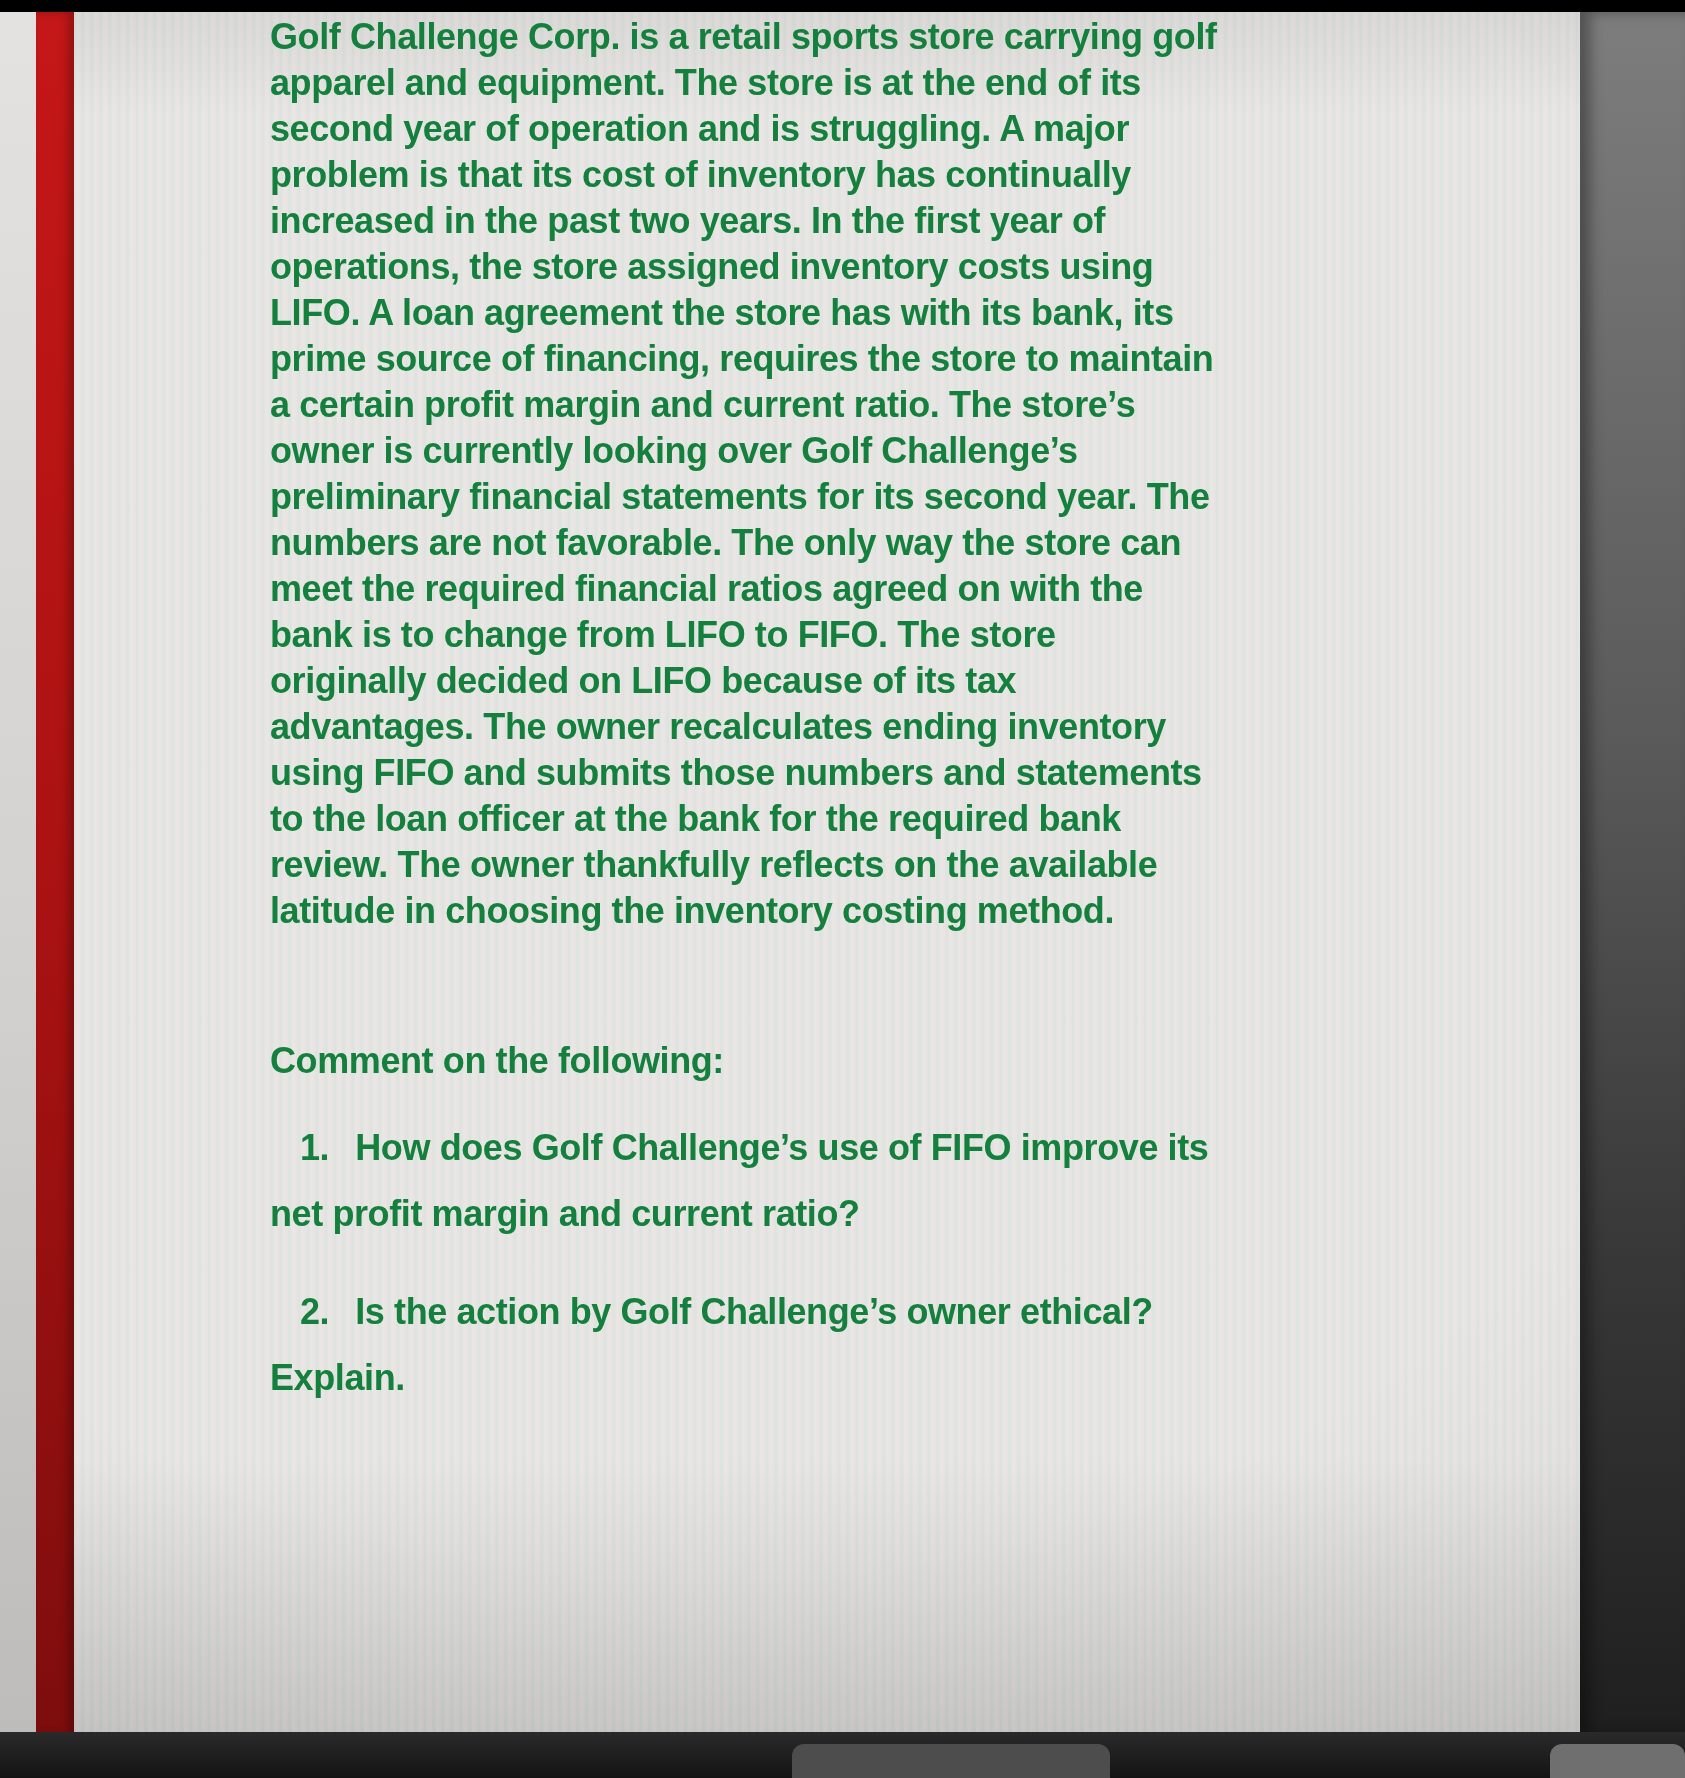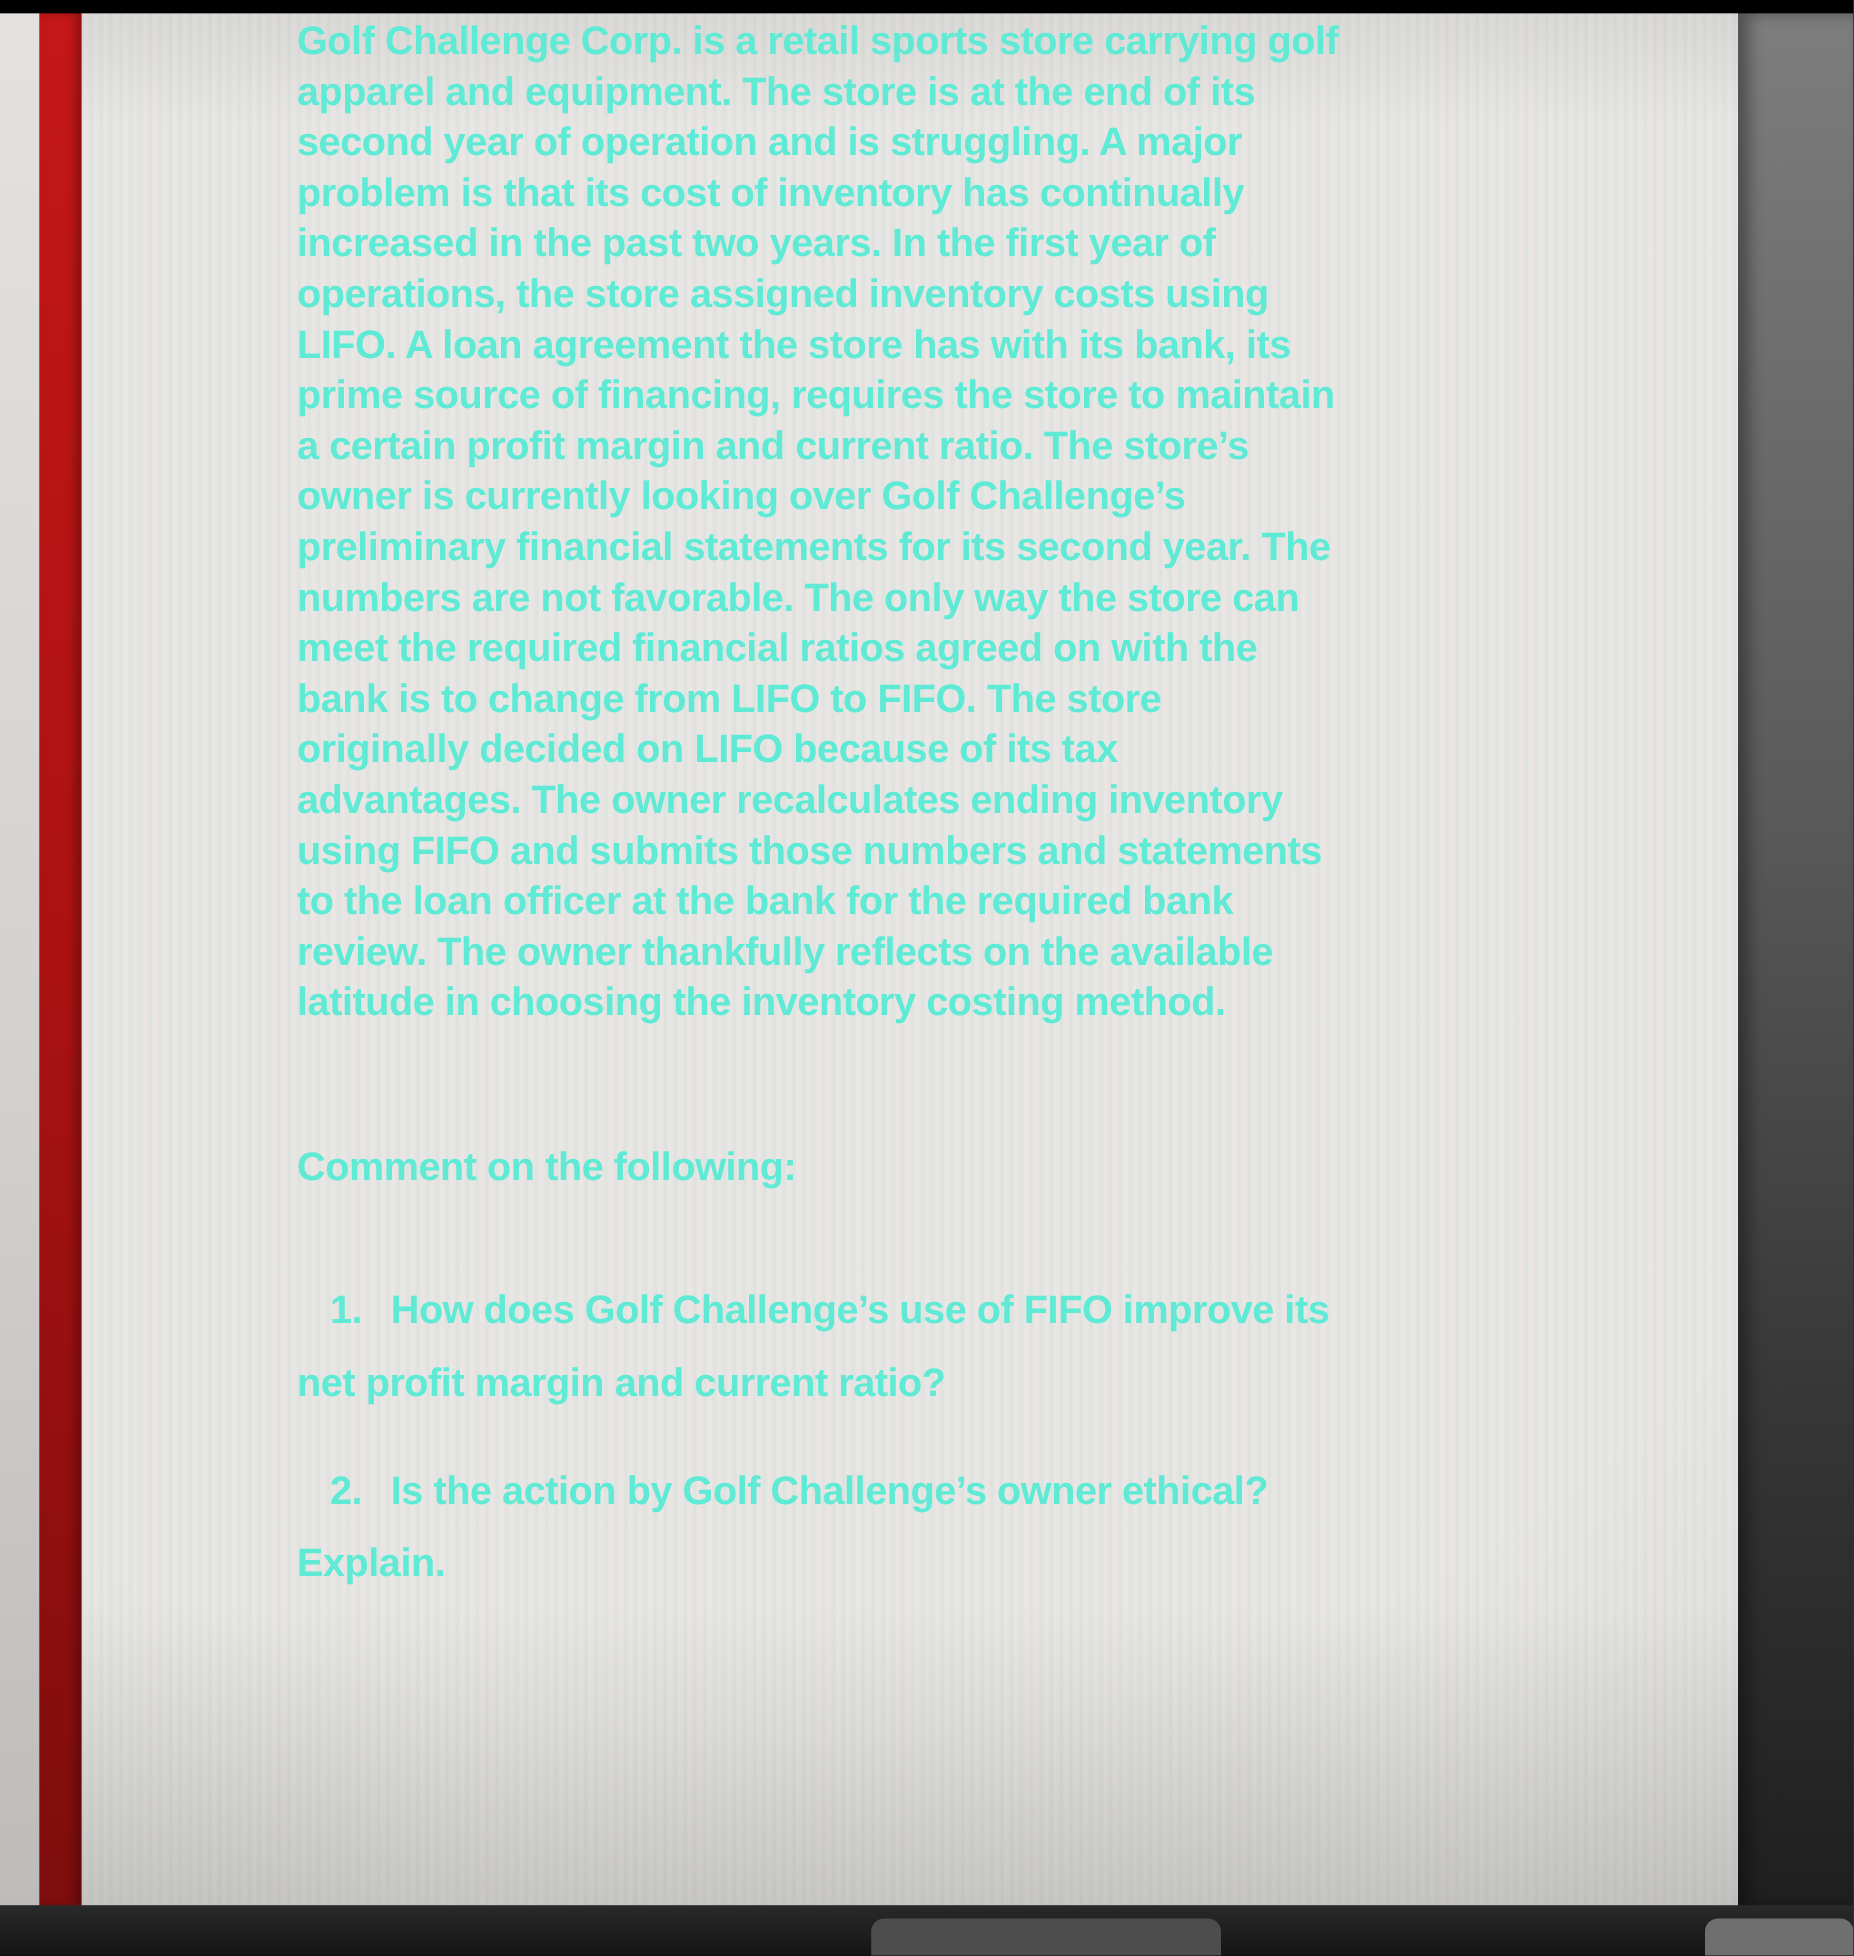--- a/index.html
+++ b/index.html
@@ -91,29 +91,29 @@
     background: #4d4d4d;
   }
   .bezel-pill.center { left: 792px; width: 318px; }
   .bezel-pill.right  { left: 1550px; width: 135px; background: #6f6f6f; }
 
   
   .doc {
     position: absolute;
     left: 270px; top: 14px;
     width: 950px;
-    color: #5eead4;
+    color: #15803d;
     font-weight: 700;
     font-size: 36px;
     line-height: 46px;
     letter-spacing: -0.4px;
     z-index: 3;
   }
   .body-text { margin-bottom: 104px; }
-  .prompt     { margin-bottom: 74px; }
+  .prompt     { margin-bottom: 31px; }
   .question {
     line-height: 66px;
     text-indent: 30px;
     margin-bottom: 32px;
   }
   .question .qnum { margin-right: 26px; }
 </style>
 </head>
 <body>
 

